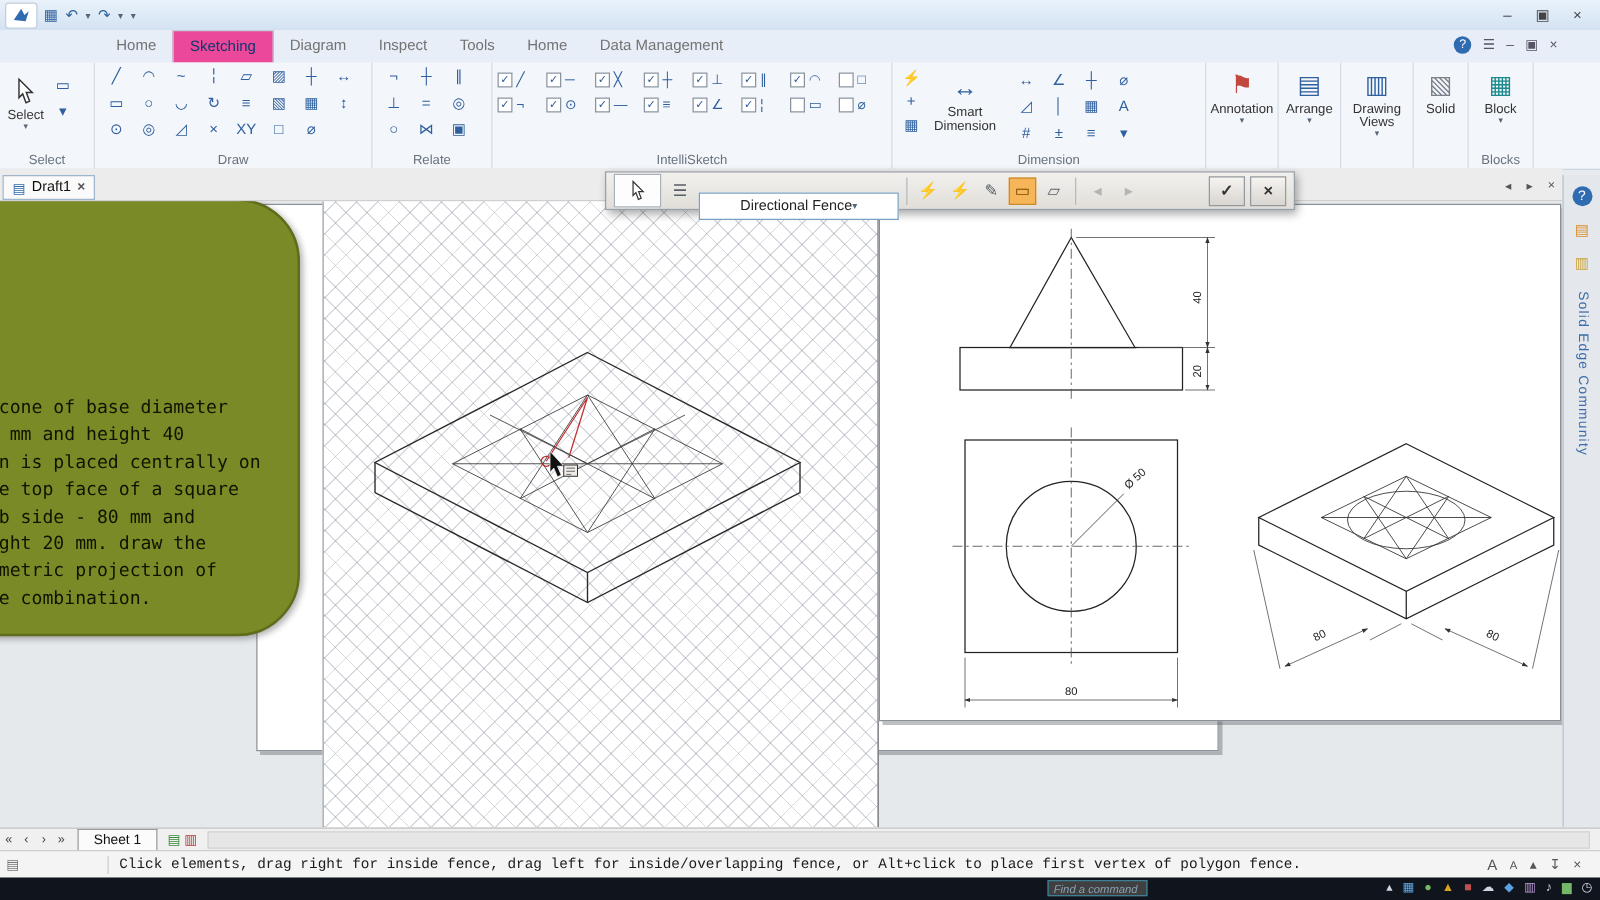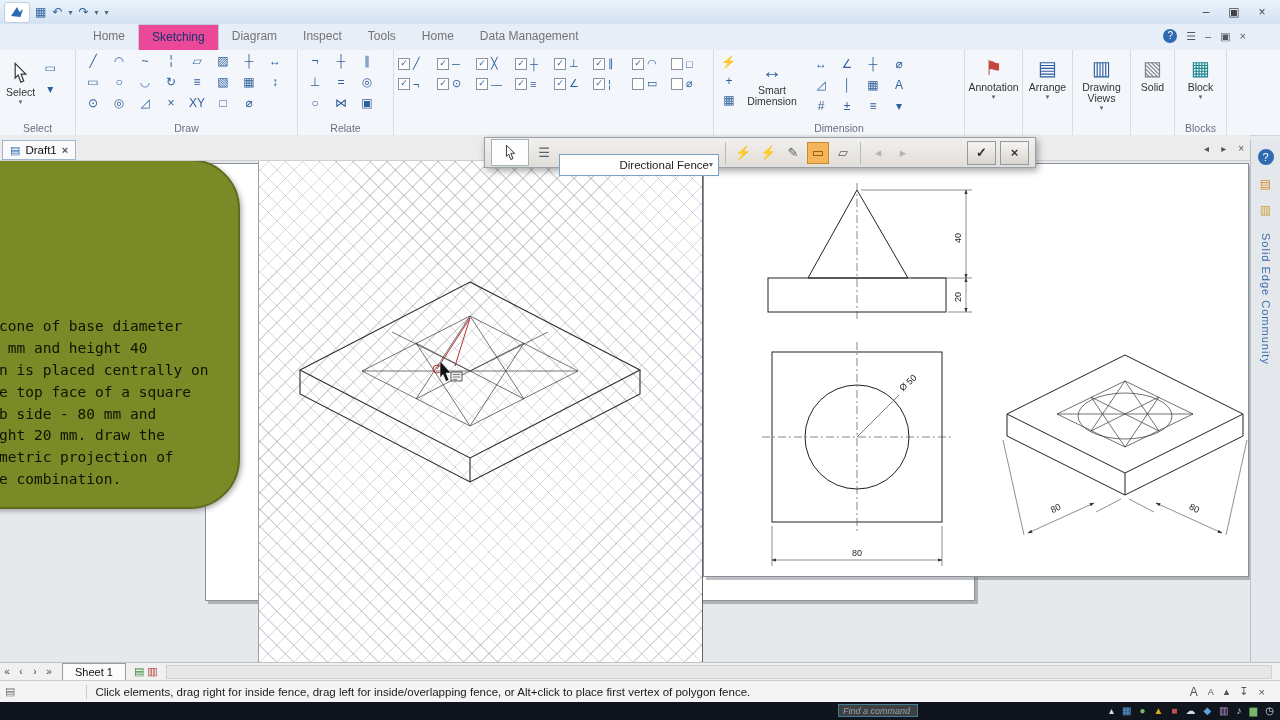--- a/index.html
+++ b/index.html
@@ -74,21 +74,21 @@
     box-shadow:2px 3px 7px rgba(0,0,0,.35);display:flex;align-items:center;gap:4px;
     padding:0 6px;box-sizing:border-box;}
   .cmd-select{width:36px;height:25px;background:#fdfdfd;border:1px solid #a8b0b8;
     display:flex;align-items:center;justify-content:center;}
   .cmd-icon{width:22px;height:22px;display:flex;align-items:center;justify-content:center;
     font-size:13px;color:#5a6068;border:1px solid transparent;box-sizing:border-box;}
   .cmd-icon[data-name="fence-inside-icon"],.cmd-icon[data-name="fence-overlapping-icon"]{color:#d9a520;}
   .cmd-icon[data-state="active"]{background:#f6b559;border-color:#c98a2d;color:#7a4a00;}
   .cmd-icon[data-state="disabled"]{color:#b4b4b4;}
   .combo{width:148px;height:20px;background:#fff;border:1px solid #7aa0c4;font-size:11.5px;
-    color:#222;display:flex;align-items:center;justify-content:flex-end;padding:0 5px;margin-top:24px;}
+    color:#222;display:flex;align-items:center;justify-content:center;padding:0 5px;margin-top:24px;}
   .combo-caret{font-size:8px;color:#55647a;}
   .cmd-div{width:1px;height:22px;background:#b5bac0;margin:0 2px;}
   .cmd-ok,.cmd-cancel{width:27px;height:22px;background:linear-gradient(#f6f4f1,#d9d5d0);
     border:1px solid #949a9f;display:flex;align-items:center;justify-content:center;
     font-size:13px;color:#333;font-weight:bold;}
   .cmd-ok{margin-left:auto;}
 
   
   .docstrip{position:absolute;top:135px;left:0;width:1250px;height:26px;background:#ececec;
     border-bottom:1px solid #cfcfcf;box-sizing:border-box;}
@@ -130,21 +130,21 @@
   .sheet-icons span:nth-of-type(2){color:#b33636;}
   .sheet-track{flex:1;height:12px;margin:0 8px;background:#e6e6e6;border:1px solid #d2d2d2;}
 
   
   .promptbar{position:absolute;top:680px;left:0;width:1280px;height:22px;background:#f4f4f4;
     border-top:1px solid #cdcdcd;display:flex;align-items:center;gap:8px;padding:0 5px;
     font-size:11.5px;box-sizing:border-box;}
   .pb-icon{color:#777;font-size:11px;}
   .pb-label{color:#222;margin-top:33px;}
   .pb-sep{width:1px;height:14px;background:#ccc;}
-  .pb-msg{color:#1a1a1a;}
+  .pb-msg{color:#1a1a1a;font-family:Liberation Mono, monospace;}
   .pb-right{margin-left:auto;display:flex;gap:10px;color:#555;font-size:11px;padding-right:10px;align-items:center;}
   .pb-right span:nth-of-type(1){font-size:12px;}
   .pb-right span:nth-of-type(2){font-size:9px;}
 
   
   .taskbar{position:absolute;top:702px;left:0;width:1280px;height:18px;background:#10141d;}
   .cmd-search{position:absolute;left:838px;top:2px;width:80px;height:13px;background:#404040;
     border:1px solid #3e7f95;color:#9fb6c8;font-size:9px;padding:0 4px;font-style:italic;
     font-family:"Liberation Sans",sans-serif;box-sizing:border-box;}
   .cmd-search::placeholder{color:#8aa0b5;}
@@ -381,20 +381,21 @@
           <div class="is-cell" data-name="is-frame" data-checked="false">
             <span class="cb" data-name="checkbox-icon"></span>
             <span class="is-glyph" data-name="relation-icon">▭</span>
           </div>
 
           <div class="is-cell" data-name="is-diameter" data-checked="false">
             <span class="cb" data-name="checkbox-icon"></span>
             <span class="is-glyph" data-name="relation-icon">⌀</span>
           </div>
         </div>
+      <div class="glabel" data-name="intellisketch-group-label">IntelliSketch</div>
     </div>
 
     <div class="rgroup" style="left:714px;width:251px;" data-name="dimension-group">
       <div class="dim-flex">
         <div class="vstack">
 
         <div class="ricon" data-name="relationship-assistant-icon">⚡</div>
             <div class="ricon" data-name="maintain-relationships-icon">+</div>
             <div class="ricon" data-name="relationship-colors-icon">▦</div>
           </div>

